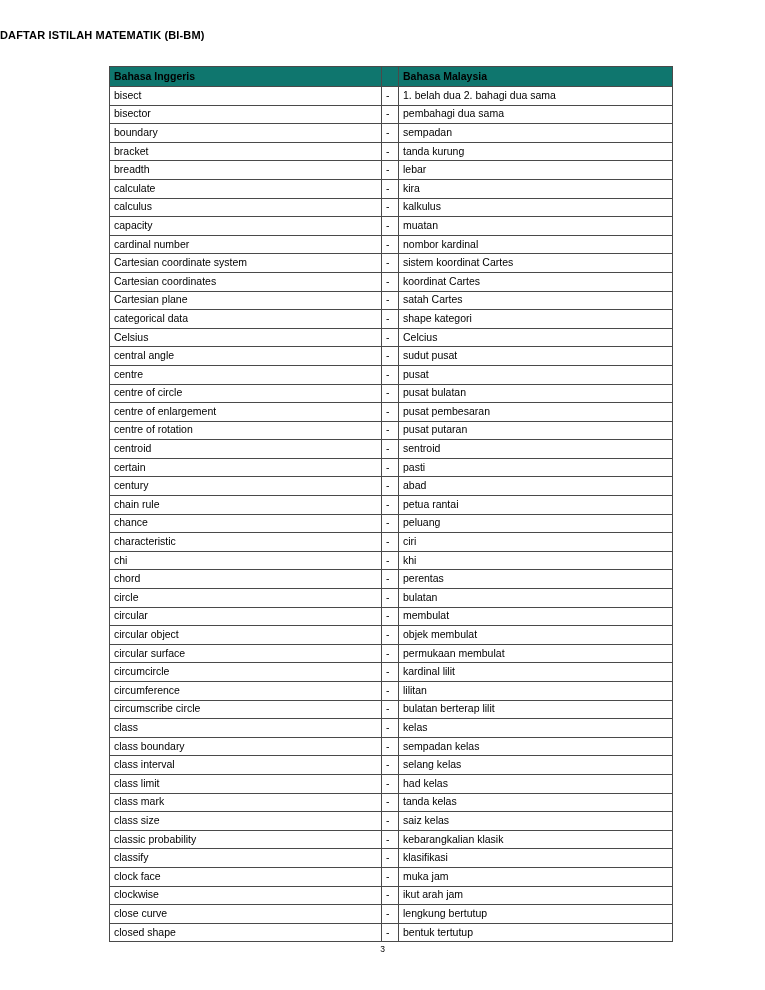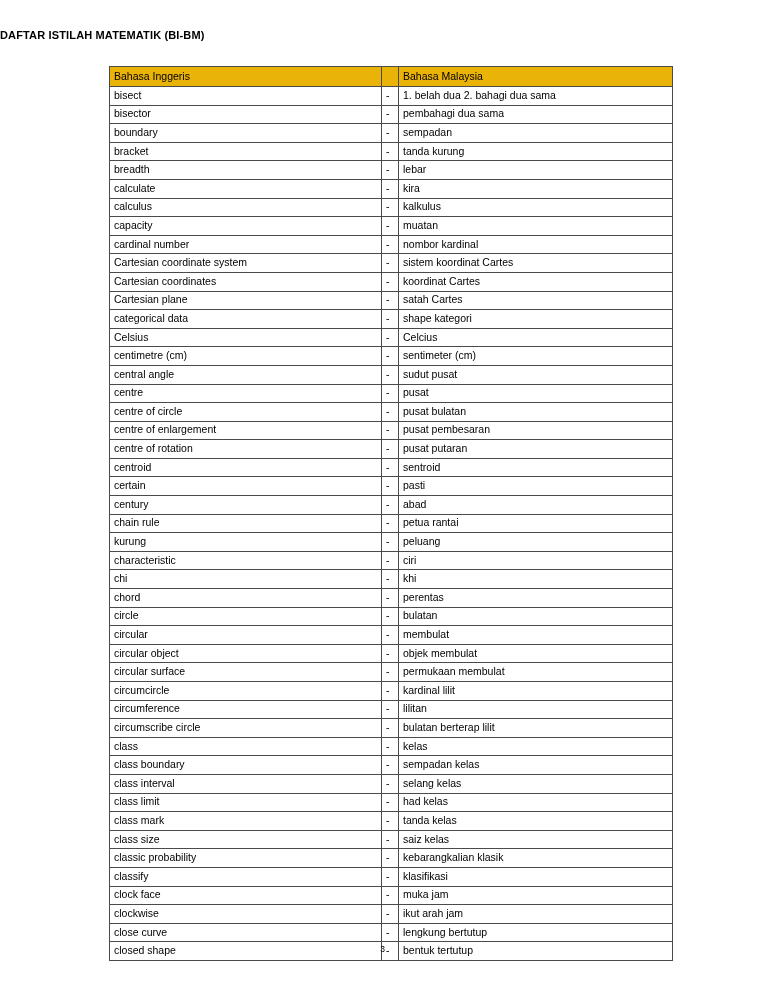--- a/index.html
+++ b/index.html
@@ -54,22 +54,22 @@
     font-size: 10.5px;
     line-height: 13px;
     height: 14.6px;
     vertical-align: middle;
     text-align: left;
     font-weight: normal;
     overflow: hidden;
     white-space: nowrap;
   }
   table.glossary thead th {
-    background: #eab308;
-    font-weight: normal;
+    background: #0f766e;
+    font-weight: bold;
     height: 16px;
     font-size: 10.5px;
   }
   td.dash-cell, th.dash-cell {
     text-align: center;
     padding-left: 0;
     padding-right: 0;
     color: #000;
   }
   .page-number {
@@ -168,25 +168,20 @@
             <td>categorical data</td>
             <td class="dash-cell">-</td>
             <td>shape kategori</td>
           </tr>
           <tr>
             <td>Celsius</td>
             <td class="dash-cell">-</td>
             <td>Celcius</td>
           </tr>
           <tr>
-            <td>centimetre (cm)</td>
-            <td class="dash-cell">-</td>
-            <td>sentimeter (cm)</td>
-          </tr>
-          <tr>
             <td>central angle</td>
             <td class="dash-cell">-</td>
             <td>sudut pusat</td>
           </tr>
           <tr>
             <td>centre</td>
             <td class="dash-cell">-</td>
             <td>pusat</td>
           </tr>
           <tr>
@@ -218,21 +213,21 @@
             <td>century</td>
             <td class="dash-cell">-</td>
             <td>abad</td>
           </tr>
           <tr>
             <td>chain rule</td>
             <td class="dash-cell">-</td>
             <td>petua rantai</td>
           </tr>
           <tr>
-            <td>kurung</td>
+            <td>chance</td>
             <td class="dash-cell">-</td>
             <td>peluang</td>
           </tr>
           <tr>
             <td>characteristic</td>
             <td class="dash-cell">-</td>
             <td>ciri</td>
           </tr>
           <tr>
             <td>chi</td>

